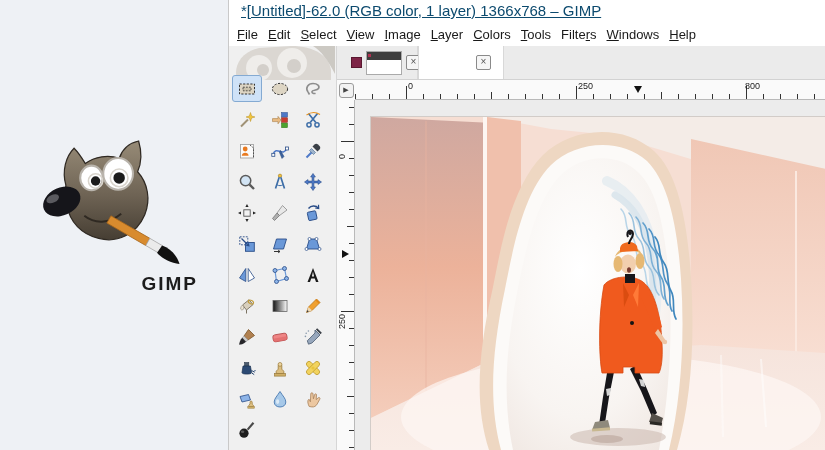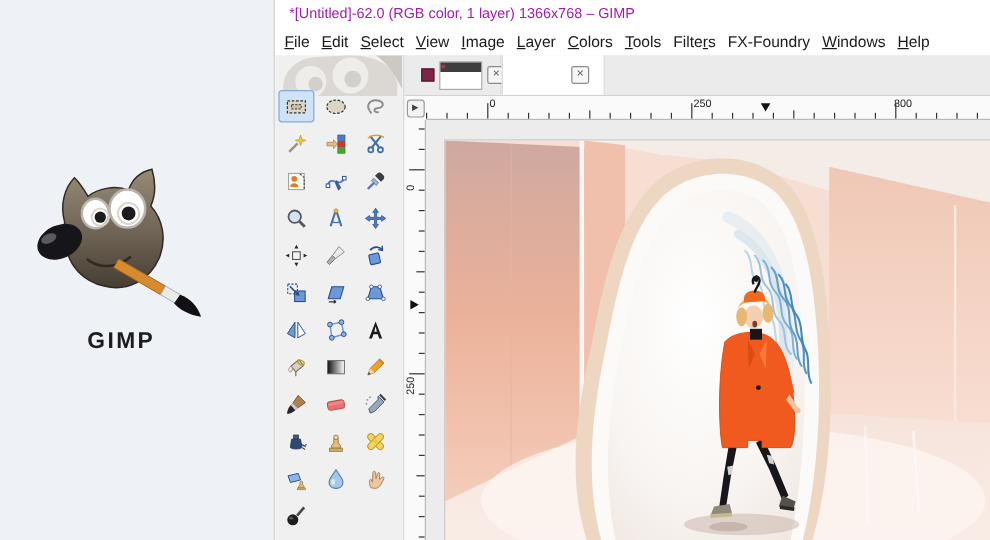--- a/index.html
+++ b/index.html
@@ -1,21 +1,21 @@
 <!DOCTYPE html>
 <html><head>
 <meta charset="utf-8">
 <style>
   html,body{margin:0;padding:0;}
   body{width:825px;height:450px;overflow:hidden;font-family:"Liberation Sans",sans-serif;background:#eef1f5;position:relative;}
   .desktop{position:absolute;left:0;top:0;width:228px;height:450px;background:#eef1f5;}
-  .desktop-logo{position:absolute;left:16px;top:140px;width:170px;text-align:center;cursor:default;}
+  .desktop-logo{position:absolute;left:28px;top:140px;width:170px;text-align:right;cursor:default;}
   .logo-label{margin-top:4px;font-size:19px;font-weight:bold;letter-spacing:2px;color:#1c1c1c;}
   .gimp-window{position:absolute;left:228px;top:0;width:597px;height:450px;background:#ffffff;border-left:1px solid #c9c9c9;box-sizing:border-box;display:flex;flex-direction:column;}
-  .titlebar{height:22px;line-height:22px;padding-left:12px;font-size:12px;color:#a21caf;background:#fff;white-space:nowrap;overflow:hidden;}
+  .titlebar{height:22px;line-height:22px;padding-left:12px;font-size:15px;color:#0c4a6e;background:#fff;white-space:nowrap;overflow:hidden;text-decoration:underline;}
   .menubar{height:24px;display:flex;align-items:center;background:#fff;font-size:13px;color:#1a1a1a;padding-left:3px;}
   .menu-item{padding:2px 5px;white-space:nowrap;cursor:default;}
   .menu-item u{text-decoration:underline;}
   .main{flex:1;display:flex;min-height:0;}
   
   .toolbox{width:108px;background:#f0f0f0;border-right:1px solid #d6d6d6;position:relative;box-sizing:border-box;}
   .watermark{position:absolute;left:0;top:0;opacity:0.9;}
   .tools{position:absolute;left:2px;top:28px;display:grid;grid-template-columns:repeat(3,33px);grid-auto-rows:31px;}
   .tool-btn{width:30px;height:27px;margin:1px;border:1px solid transparent;border-radius:3px;display:flex;align-items:center;justify-content:center;box-sizing:border-box;background:transparent;}
   .tool-btn.selected{background:#cfe2f7;border-color:#84aad2;}
@@ -109,21 +109,20 @@
   <div class="menubar" id="menubar">
       <span class="menu-item"><u>F</u>ile</span>
       <span class="menu-item"><u>E</u>dit</span>
       <span class="menu-item"><u>S</u>elect</span>
       <span class="menu-item"><u>V</u>iew</span>
       <span class="menu-item"><u>I</u>mage</span>
       <span class="menu-item"><u>L</u>ayer</span>
       <span class="menu-item"><u>C</u>olors</span>
       <span class="menu-item"><u>T</u>ools</span>
       <span class="menu-item">Filte<u>r</u>s</span>
-      <span class="menu-item">FX-Foundry</span>
       <span class="menu-item"><u>W</u>indows</span>
       <span class="menu-item"><u>H</u>elp</span>
     </div>
   <div class="main">
     <div class="toolbox">
       <svg class="watermark" width="106" height="34" viewBox="0 0 106 34">
         <path d="M8 34 C4 20 12 6 30 2 L62 0 C86 0 100 10 102 24 L102 34 Z" fill="#d9d5cf"></path>
         <path d="M84 0 L106 0 L106 28 C99 14 92 5 84 0 Z" fill="#c9c5bf"></path>
         <circle cx="30" cy="22" r="13" fill="#efedea"></circle>
           <circle cx="34" cy="24" r="6" fill="#d0ccc6"></circle>

